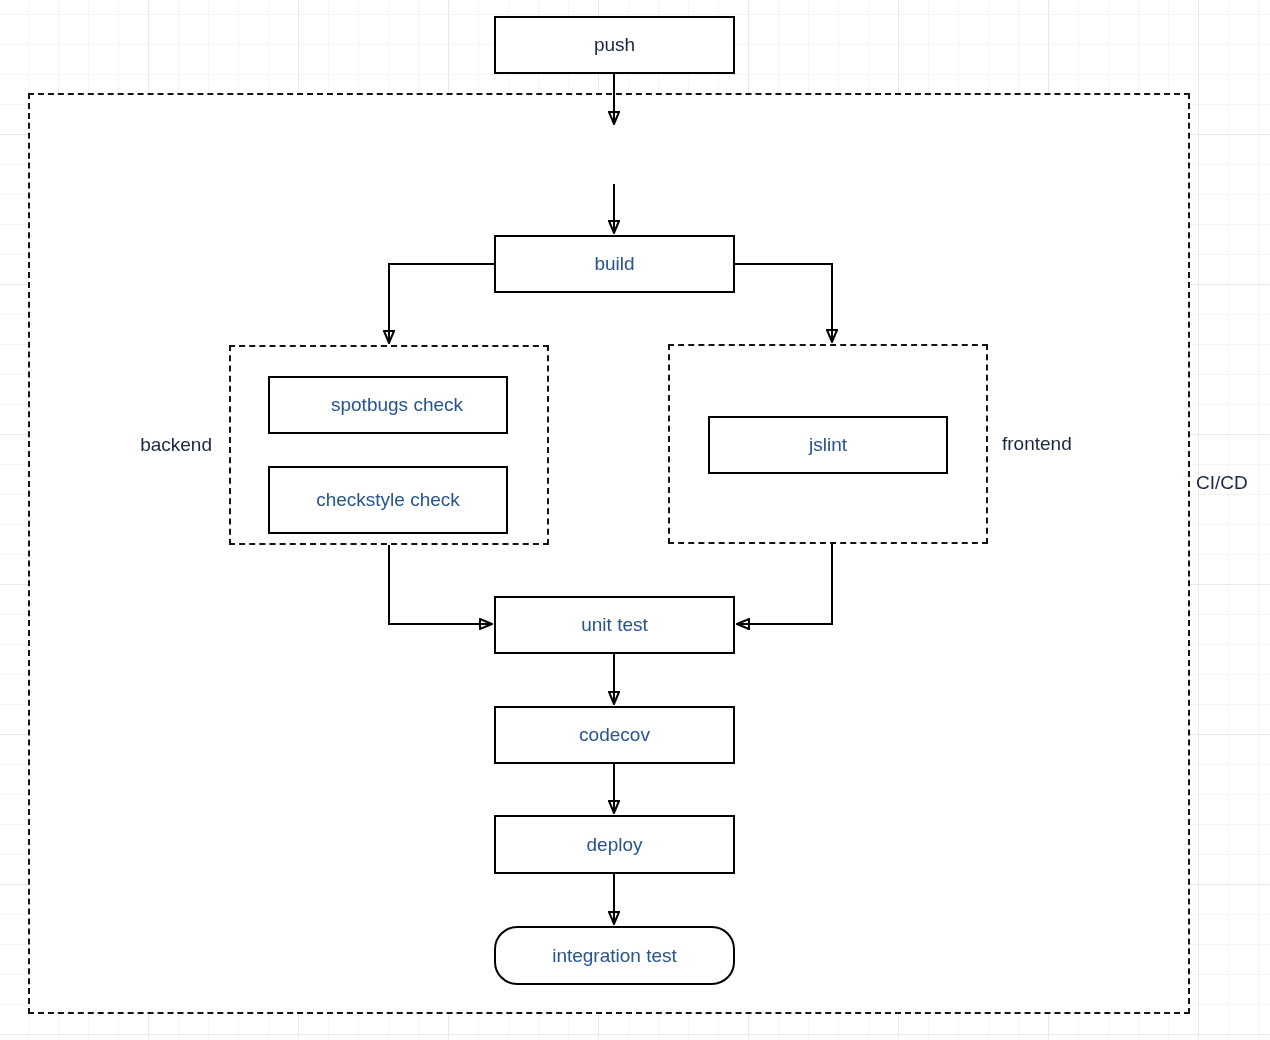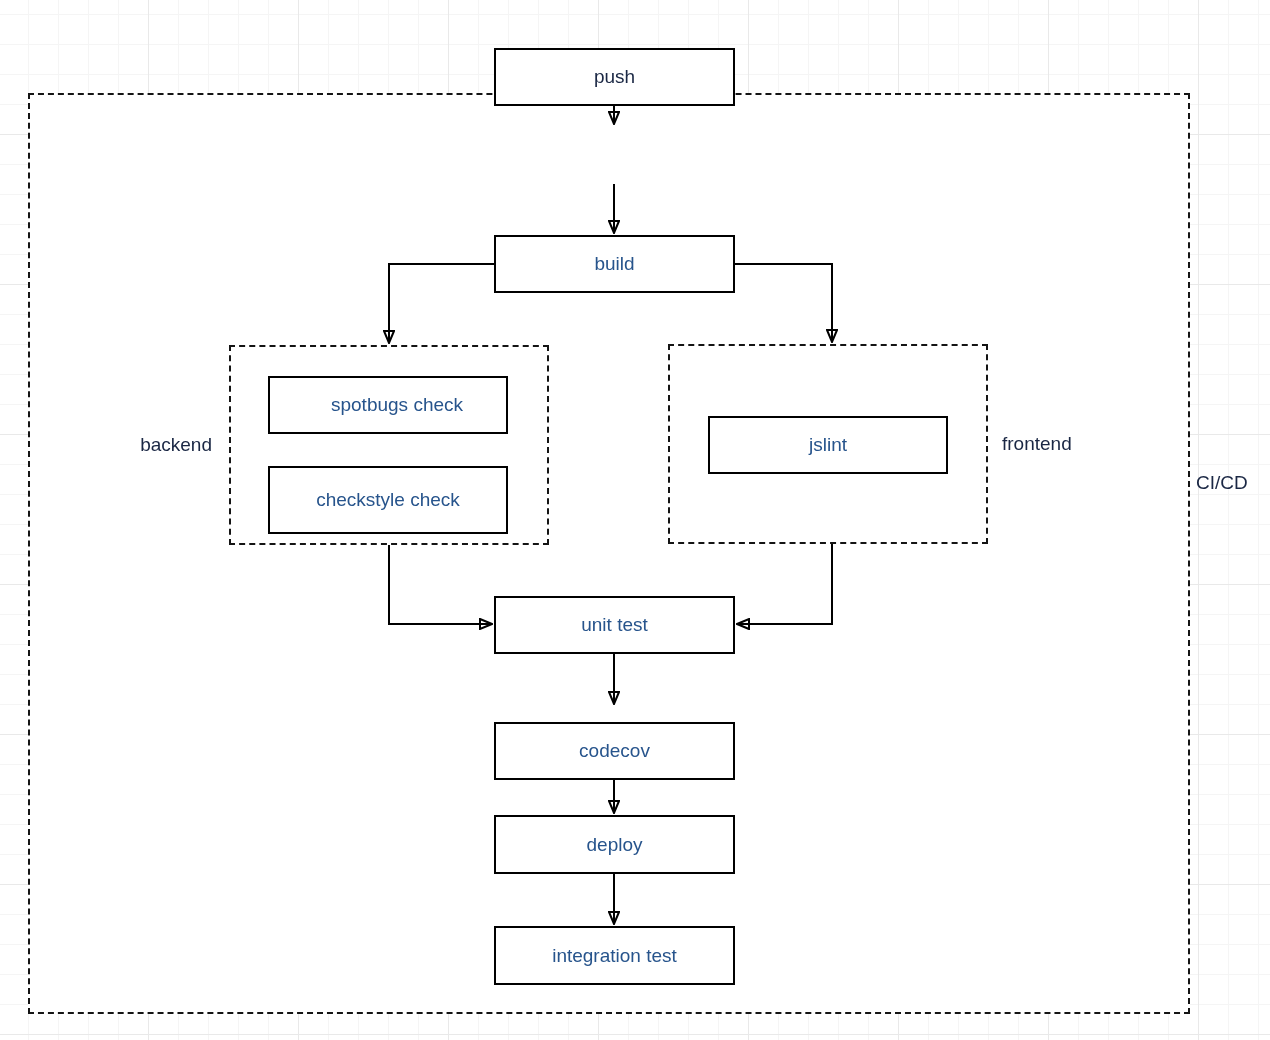--- a/index.html
+++ b/index.html
@@ -35,21 +35,21 @@
     font-size: 19px;
     color: #27548c;
     white-space: nowrap;
   }
   .floating-label {
     position: absolute;
     font-size: 19px;
     color: #1a2744;
     white-space: nowrap;
   }
-  .node.dark { color: #1a2744; margin-top: 32px; }
+  .node.dark { color: #1a2744; }
   svg.edges {
     position: absolute;
     left: 0; top: 0;
     width: 1270px; height: 1040px;
     pointer-events: none;
   }
   svg.edges path {
     fill: none;
     stroke: #000000;
     stroke-width: 2;
@@ -88,25 +88,25 @@
   <div class="node" style="left:494px; top:235px; width:241px; height:58px;">build</div>
 
   <div class="node" style="left:268px; top:376px; width:240px; height:58px;padding-left:18px;">spotbugs check</div>
 
   <div class="node" style="left:268px; top:466px; width:240px; height:68px;">checkstyle check</div>
 
   <div class="node" style="left:708px; top:416px; width:240px; height:58px;">jslint</div>
 
   <div class="node" style="left:494px; top:596px; width:241px; height:58px;">unit test</div>
 
-  <div class="node" style="left:494px; top:706px; width:241px; height:58px;margin-top:16px;">codecov</div>
+  <div class="node" style="left:494px; top:706px; width:241px; height:58px;">codecov</div>
 
   <div class="node" style="left:494px; top:815px; width:241px; height:59px;">deploy</div>
 
-  <div class="node" style="left:494px; top:926px; width:241px; height:59px;">integration test</div>
+  <div class="node" style="left:494px; top:926px; width:241px; height:59px;border-radius:23px;">integration test</div>
 
   <div class="floating-label" style="left:100px; top:434px; width:112px; text-align:right;">backend</div>
 
   <div class="floating-label" style="left:1002px; top:433px;">frontend</div>
 
   <div class="floating-label" style="left:1196px; top:472px;text-align:right;">CI/CD</div>
 
 </div>
 
 </body></html>

